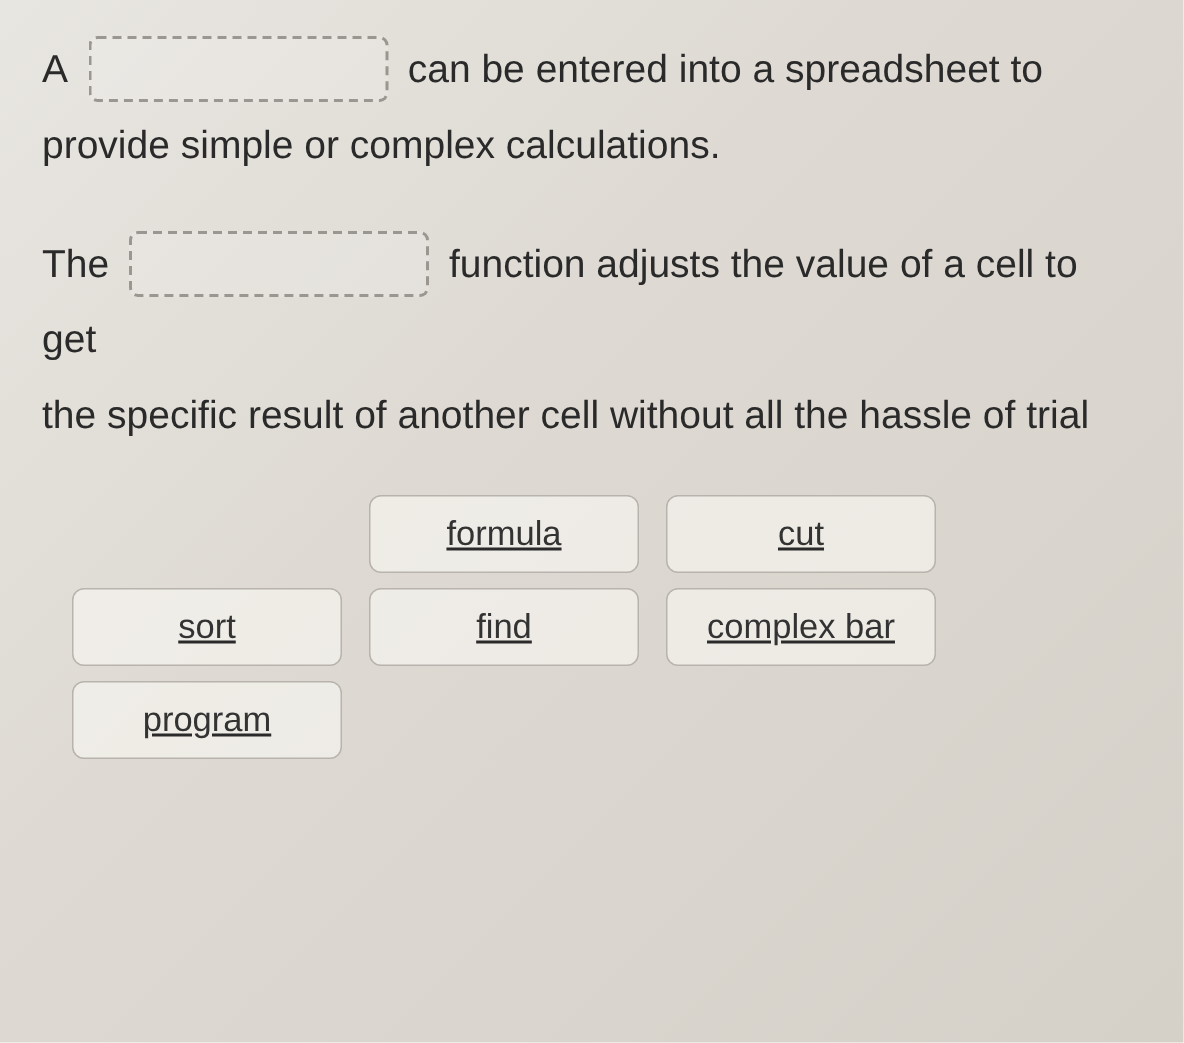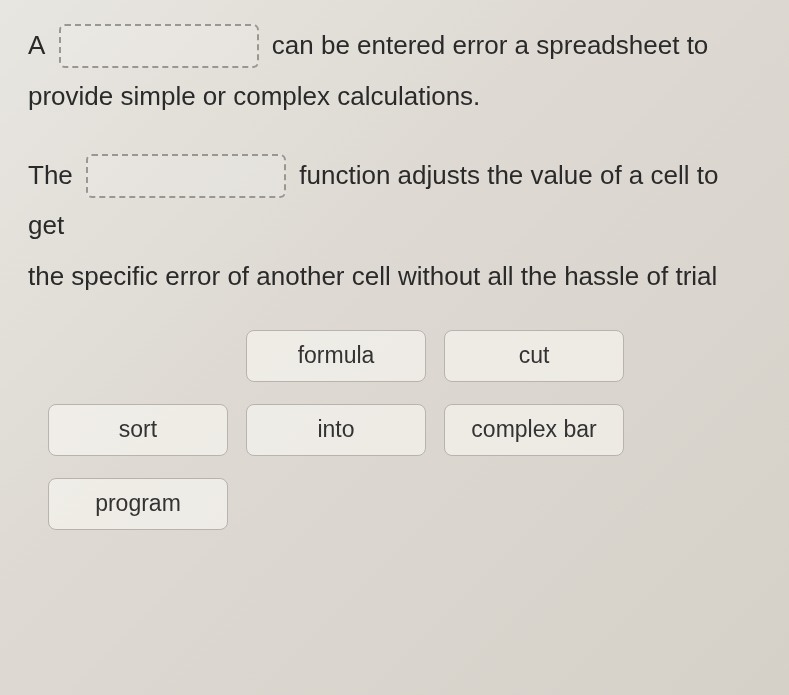--- a/index.html
+++ b/index.html
@@ -25,23 +25,24 @@
       border: 2px dashed #9a9690;
       border-radius: 6px;
       vertical-align: middle;
       margin: 0 6px;
       background: rgba(255,255,255,0.15);
     }
     .options {
       display: grid;
       grid-template-columns: repeat(3, 180px);
       grid-template-rows: repeat(3, 52px);
-      gap: 22px 18px;
+      gap: 10px 18px;
       justify-content: start;
       padding-left: 20px;
+      text-decoration: underline;
     }
     .option {
       border: 1px solid #b8b4ad;
       border-radius: 8px;
       background: rgba(250,248,244,0.6);
       display: flex;
       align-items: center;
       justify-content: center;
       font-size: 23px;
       color: #333;
@@ -53,34 +54,34 @@
       background: transparent;
       cursor: default;
     }
   </style>
 </head>
 <body>
 
 <div class="sentence">
   <span>A</span>
   <span class="dropzone"></span>
-  <span>can be entered error a spreadsheet to</span><br>
+  <span>can be entered into a spreadsheet to</span><br>
   <span>provide simple or complex calculations.</span>
 </div>
 
 <div class="sentence">
   <span>The</span>
   <span class="dropzone"></span>
   <span>function adjusts the value of a cell to get</span><br>
-  <span>the specific error of another cell without all the hassle of trial</span><br>
+  <span>the specific result of another cell without all the hassle of trial</span><br>
 </div>
 
 <div class="options">
   <div class="option empty"></div>
   <div class="option">formula</div>
   <div class="option">cut</div>
 
   <div class="option">sort</div>
-  <div class="option">into</div>
+  <div class="option">find</div>
 
   <div class="option">complex bar</div>
   <div class="option">program</div>
 </div>
 
 </body></html>

